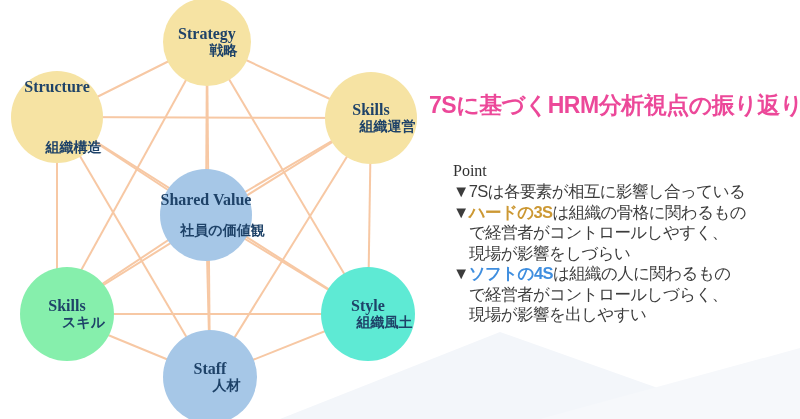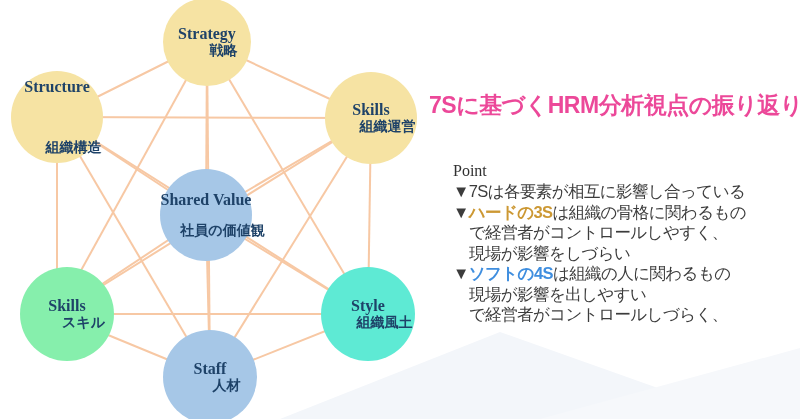--- a/index.html
+++ b/index.html
@@ -115,19 +115,19 @@
       <div class="pline"><span>▼7Sは各要素が相互に影響し合っている</span></div>
 
       <div class="pline"><span>▼</span><span class="accent accent-hard" style="color: rgb(204, 152, 51);">ハードの3S</span><span>は組織の骨格に関わるもの</span></div>
 
       <div class="pline indent"><span>で経営者がコントロールしやすく、</span></div>
 
       <div class="pline indent"><span>現場が影響をしづらい</span></div>
 
       <div class="pline"><span>▼</span><span class="accent accent-soft" style="color: rgb(63, 142, 223); margin-top: 43px;">ソフトの4S</span><span>は組織の人に関わるもの</span></div>
 
+      <div class="pline indent"><span>で経営者がコントロールしづらく、</span></div>
+
       <div class="pline indent"><span>現場が影響を出しやすい</span></div>
-
-      <div class="pline indent"><span>で経営者がコントロールしづらく、</span></div>
     </div>
   </div>
 
 </div>
 
 </body></html>

